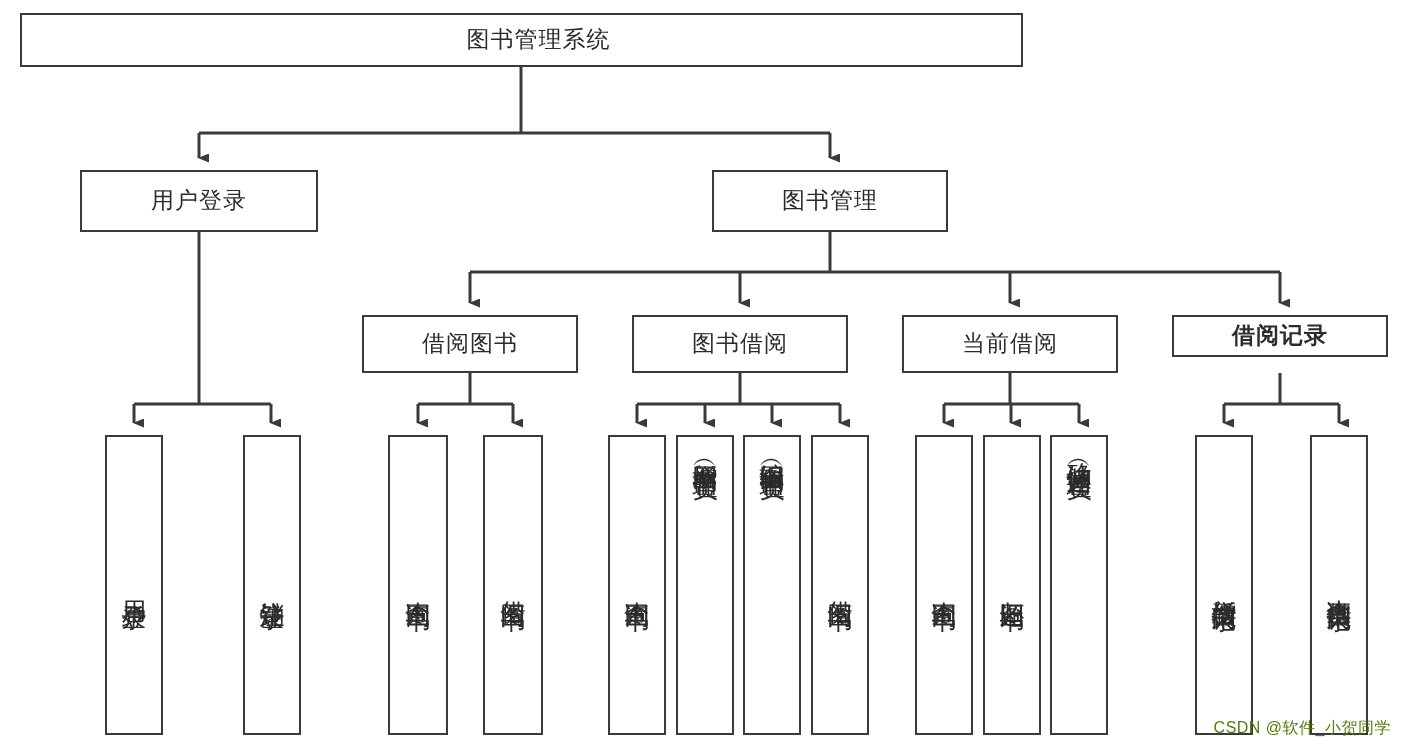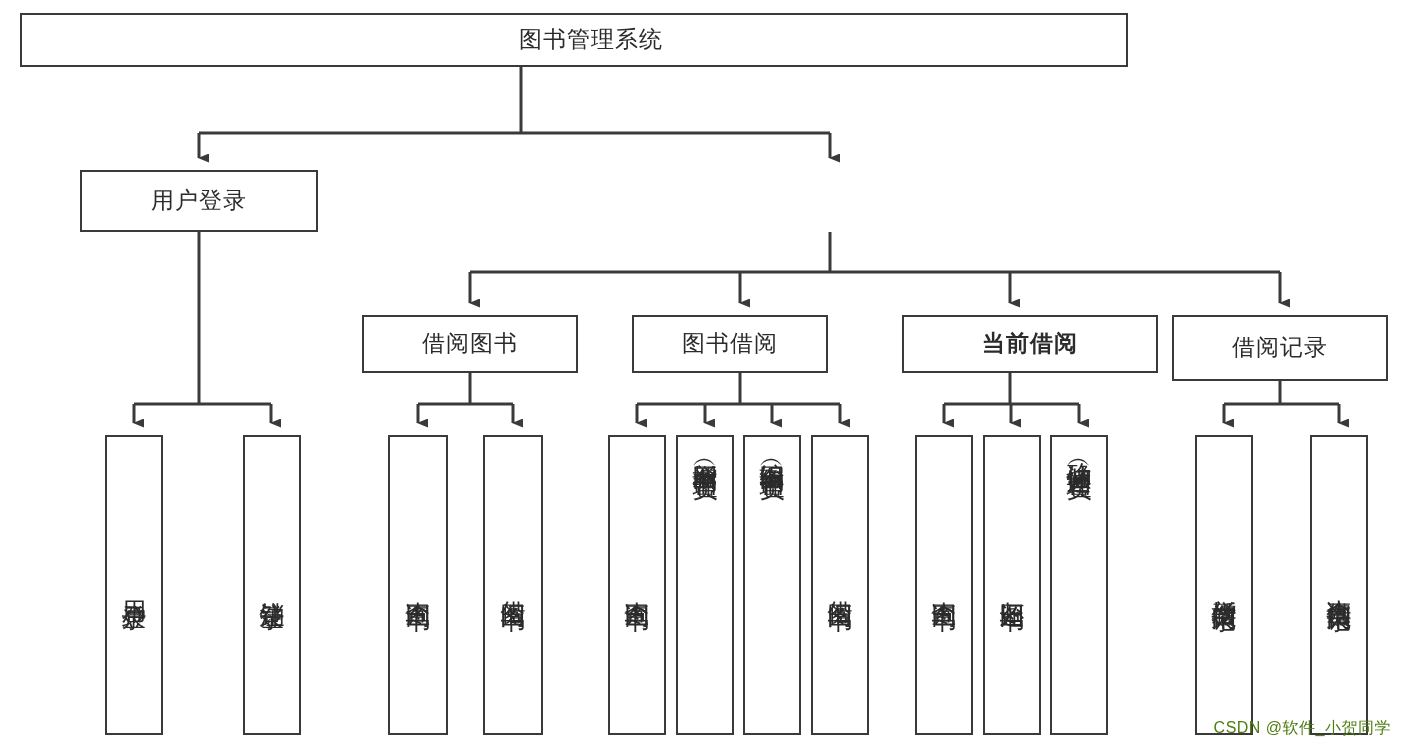--- a/index.html
+++ b/index.html
@@ -123,38 +123,41 @@
       <path d="M1011,404 L1011,423" marker-end="url(#arrow)"></path>
       <path d="M1079,404 L1079,423" marker-end="url(#arrow)"></path>
 
       <path d="M1280,373 L1280,404"></path>
       <path d="M1224,404 L1339,404"></path>
       <path d="M1224,404 L1224,423" marker-end="url(#arrow)"></path>
       <path d="M1339,404 L1339,423" marker-end="url(#arrow)"></path>
     </g>
   </svg>
 
-  <div class="node h" style="left:20px; top:13px; width:1108px; height:54px;padding-left:34px;">
+  <div class="node h" style="left:20px; top:13px; width:1003px; height:54px;padding-left:34px;">
     <span class="label">图书管理系统</span>
   </div>
 
   <div class="node h" style="left:80px; top:170px; width:238px; height:62px;">
     <span class="label">用户登录</span>
   </div>
+  <div class="node h" style="left:712px; top:170px; width:236px; height:62px;">
+    <span class="label">图书管理</span>
+  </div>
 
   <div class="node h" style="left:362px; top:315px; width:216px; height:58px;">
     <span class="label">借阅图书</span>
   </div>
-  <div class="node h" style="left:632px; top:315px; width:196px; height:58px;">
+  <div class="node h" style="left:632px; top:315px; width:216px; height:58px;">
     <span class="label">图书借阅</span>
   </div>
-  <div class="node h" style="left:902px; top:315px; width:256px; height:58px;font-weight:bold;">
+  <div class="node h" style="left:902px; top:315px; width:216px; height:58px;">
     <span class="label">当前借阅</span>
   </div>
-  <div class="node h" style="left:1172px; top:315px; width:216px; height:66px;">
+  <div class="node h" style="left:1172px; top:315px; width:216px; height:42px;font-weight:bold;">
     <span class="label">借阅记录</span>
   </div>
 
   <div class="node v center" style="left:105px; top:435px; width:58px; height:300px;">
     <span class="label">用户登录</span>
   </div>
   <div class="node v center" style="left:243px; top:435px; width:58px; height:300px;">
     <span class="label">注销登录</span>
   </div>
 

